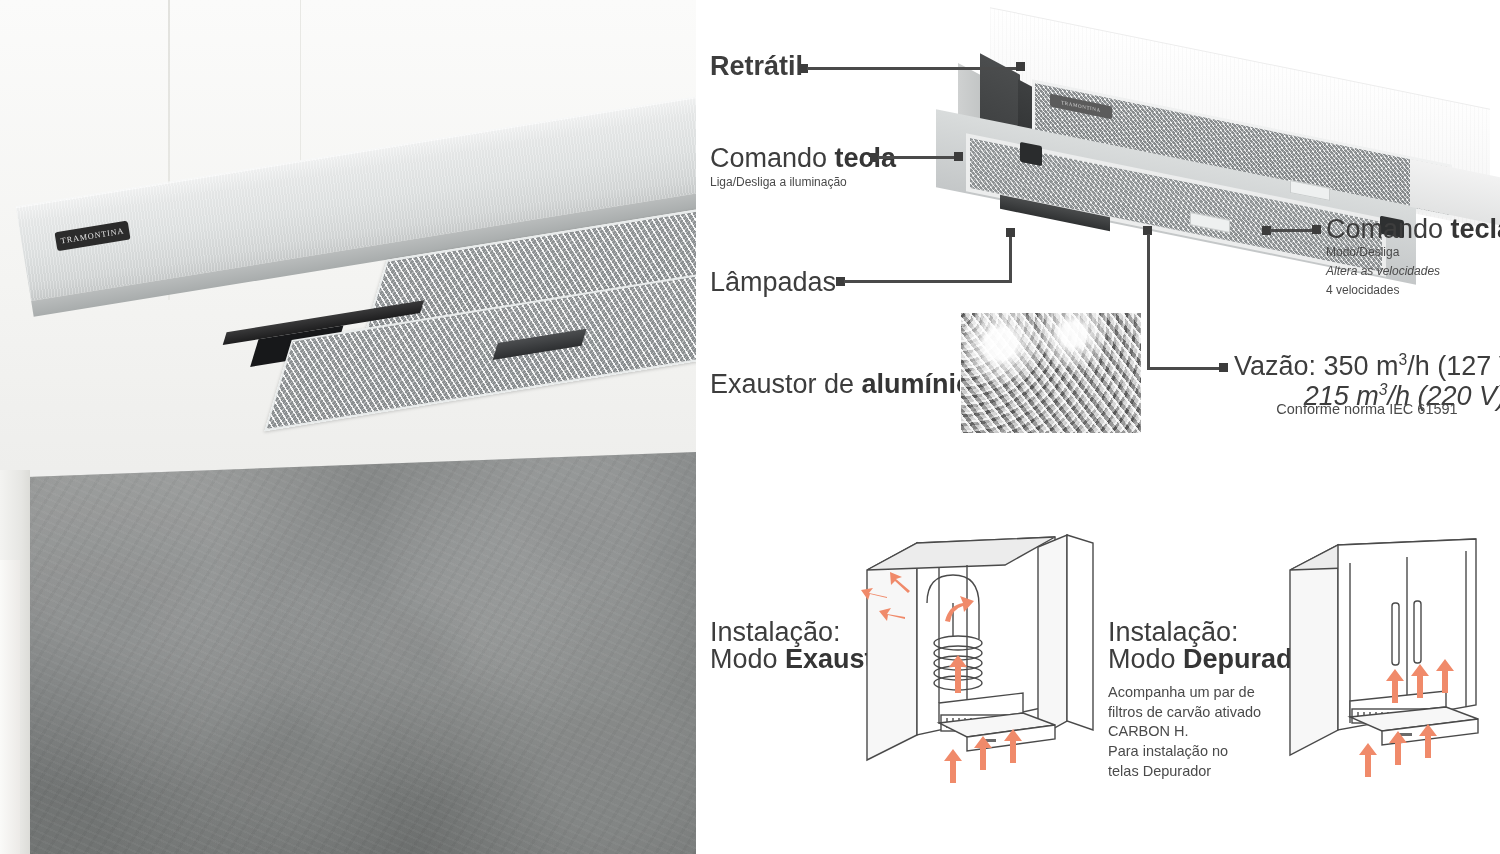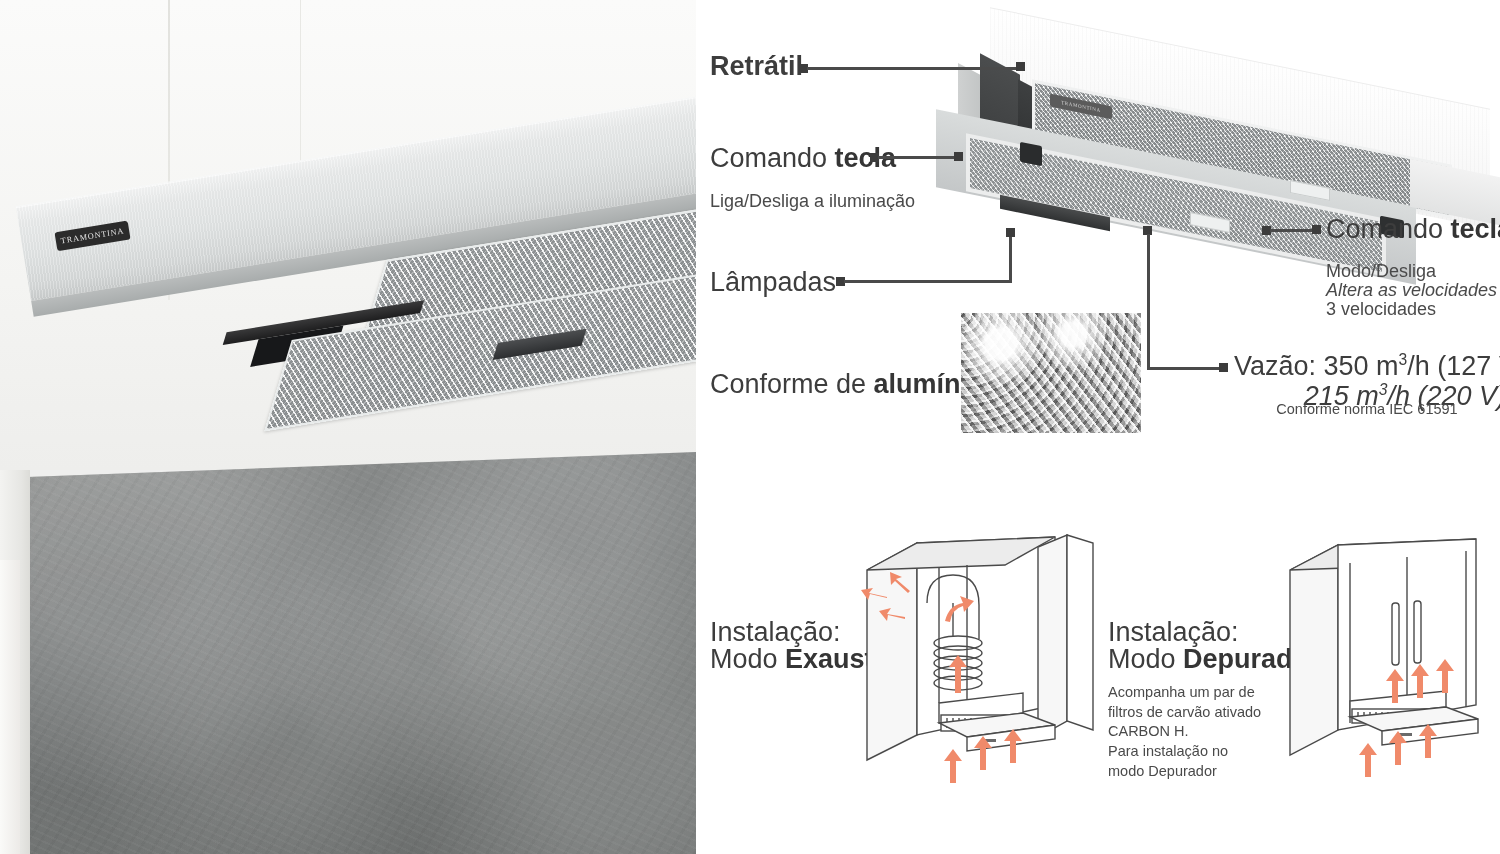--- a/index.html
+++ b/index.html
@@ -110,21 +110,21 @@
 
   
   .divider { position:absolute; left:696px; top:0; width:4px; height:854px; background:#ffffff; }
 
   
   .panel { position:absolute; left:700px; top:0; width:800px; height:854px; background:#fff; }
 
   .lbl-h1 { font-size:27px; color:#3d3d3d; font-weight:400; line-height:1.06; white-space:nowrap; }
   .lbl-h1 b { font-weight:700; color:#353535; }
   .lbl-h1.bold-all { font-weight:700; }
-  .lbl-sub { font-size:18px; color:#4a4a4a; line-height:1.18; white-space:nowrap;margin-top:16px; }
+  .lbl-sub { font-size:12px; color:#4a4a4a; line-height:1.18; white-space:nowrap; }
   .lbl-small { font-size:14.5px; color:#4a4a4a; line-height:1.25; }
 
   .abs { position:absolute; }
 
   
   .ld { position:absolute; background:#4a4a4a; }
   .ld-h { height:3px; }
   .ld-v { width:3px; }
   .sq { position:absolute; width:9px; height:9px; background:#3c3c3c; }
 
@@ -302,36 +302,36 @@
     <div class="sq" style="left:306px; top:228px;"></div>
 
     <div class="sq" style="left:562px; top:226px;"></div>
     <div class="ld ld-h" style="left:570px; top:229px; width:46px;"></div>
     <div class="sq" style="left:612px; top:225px;"></div>
     <div class="abs lbl-h1" style="left:626px; top:215px;">
       <span>Comando </span><b>tecla</b>
     </div>
     <div class="abs lbl-sub" style="left:626px; top:245px;">Modo/Desliga</div>
     <div class="abs lbl-sub" style="left:626px; top:264px;font-style:italic;">Altera as velocidades</div>
-    <div class="abs lbl-sub" style="left:626px; top:283px;">3 velocidades</div>
+    <div class="abs lbl-sub" style="left:626px; top:283px;">4 velocidades</div>
 
     <div class="sq" style="left:443px; top:226px;"></div>
     <div class="ld ld-v" style="left:447px; top:234px; height:136px;"></div>
     <div class="ld ld-h" style="left:447px; top:367px; width:76px;"></div>
     <div class="sq" style="left:519px; top:363px;"></div>
     <div class="abs" style="left:534px; top:352px; width:266px; text-align:left;">
       <span class="lbl-h1"><span>Vazão: 350 m</span><sup style="font-size:.58em">3</sup><span>/h (127 V)</span></span>
     </div>
     <div class="abs" style="left:540px; top:382px; width:266px; text-align:right;font-style:italic;">
       <span class="lbl-h1"><span>215 m</span><sup style="font-size:.58em">3</sup><span>/h (220 V)</span></span>
     </div>
     <div class="abs lbl-small" style="left:534px; top:400px; width:266px; text-align:center;">Conforme norma IEC 61591</div>
 
     <div class="abs lbl-h1" style="left:10px; top:370px;">
-      <span>Conforme de </span><b>alumínio</b>
+      <span>Exaustor de </span><b>alumínio</b>
     </div>
     <div class="filt-img"></div>
 
     <div class="abs lbl-h1" style="left:10px; top:618px;">Instalação:</div>
     <div class="abs lbl-h1" style="left:10px; top:645px;">
       <span>Modo </span><b>Exaustor</b>
     </div>
 
     <svg class="diagram" style="left:155px; top:525px;" width="250" height="265" viewBox="0 0 250 265">
 
@@ -394,21 +394,21 @@
     </svg>
 
     <div class="abs lbl-h1" style="left:408px; top:618px;">Instalação:</div>
     <div class="abs lbl-h1" style="left:408px; top:645px;">
       <span>Modo </span><b>Depurador</b>
     </div>
     <div class="abs lbl-small" style="left:408px; top:683px; width:215px; white-space:pre-line; line-height:1.36;">Acompanha um par de
 filtros de carvão ativado
 CARBON H.
 Para instalação no
-modo Depurador</div>
+telas Depurador</div>
 
     <svg class="diagram" style="left:580px; top:525px;" width="235" height="265" viewBox="0 0 235 265">
       <polygon class="cab-fill-l" points="10,45 58,20 58,205 10,230"></polygon>
       <polygon class="cab-fill-d" points="10,45 58,20 196,14 148,40"></polygon>
       <polygon class="cab-fill" points="58,20 196,14 196,180 58,205"></polygon>
 
       <line class="cab-line" x1="70" y1="38" x2="70" y2="198"></line>
       <line class="cab-line" x1="127" y1="32" x2="127" y2="190"></line>
       <line class="cab-line" x1="186" y1="26" x2="186" y2="182"></line>
 

